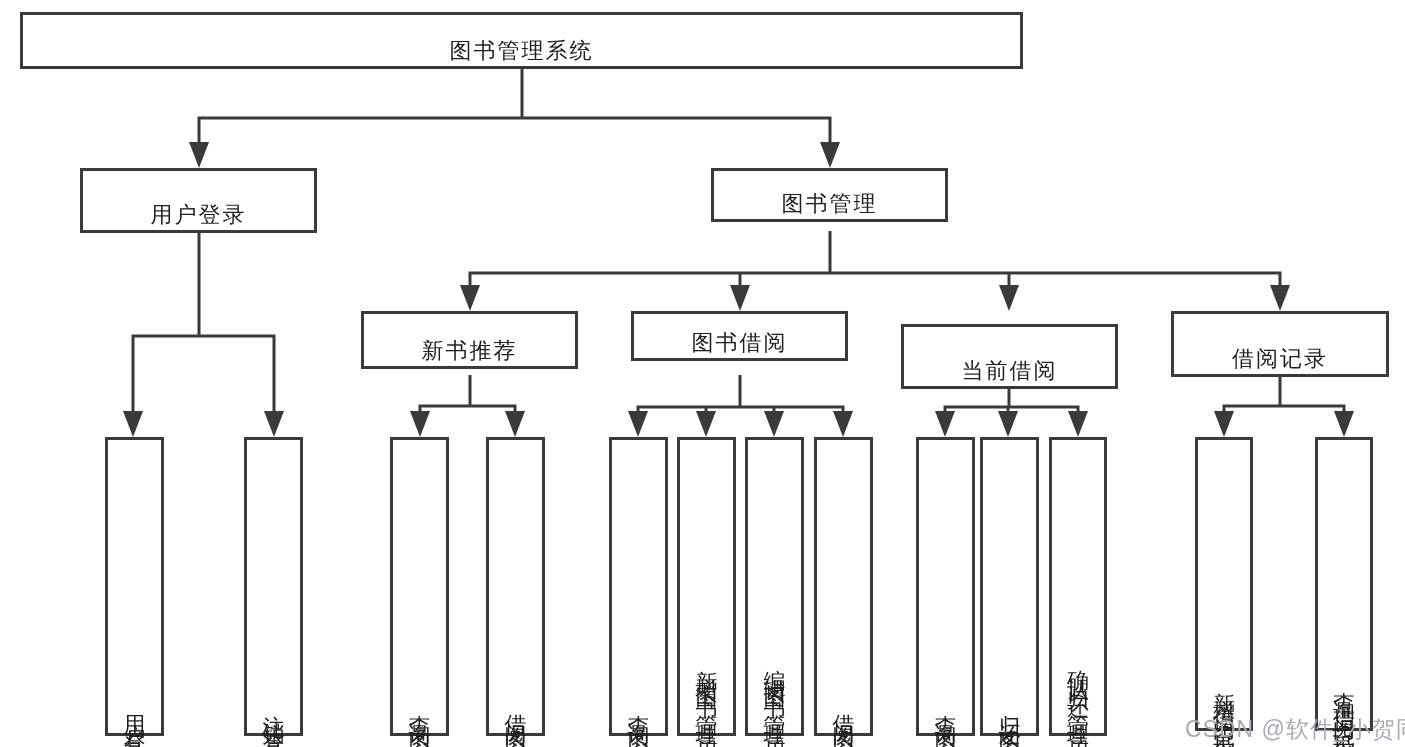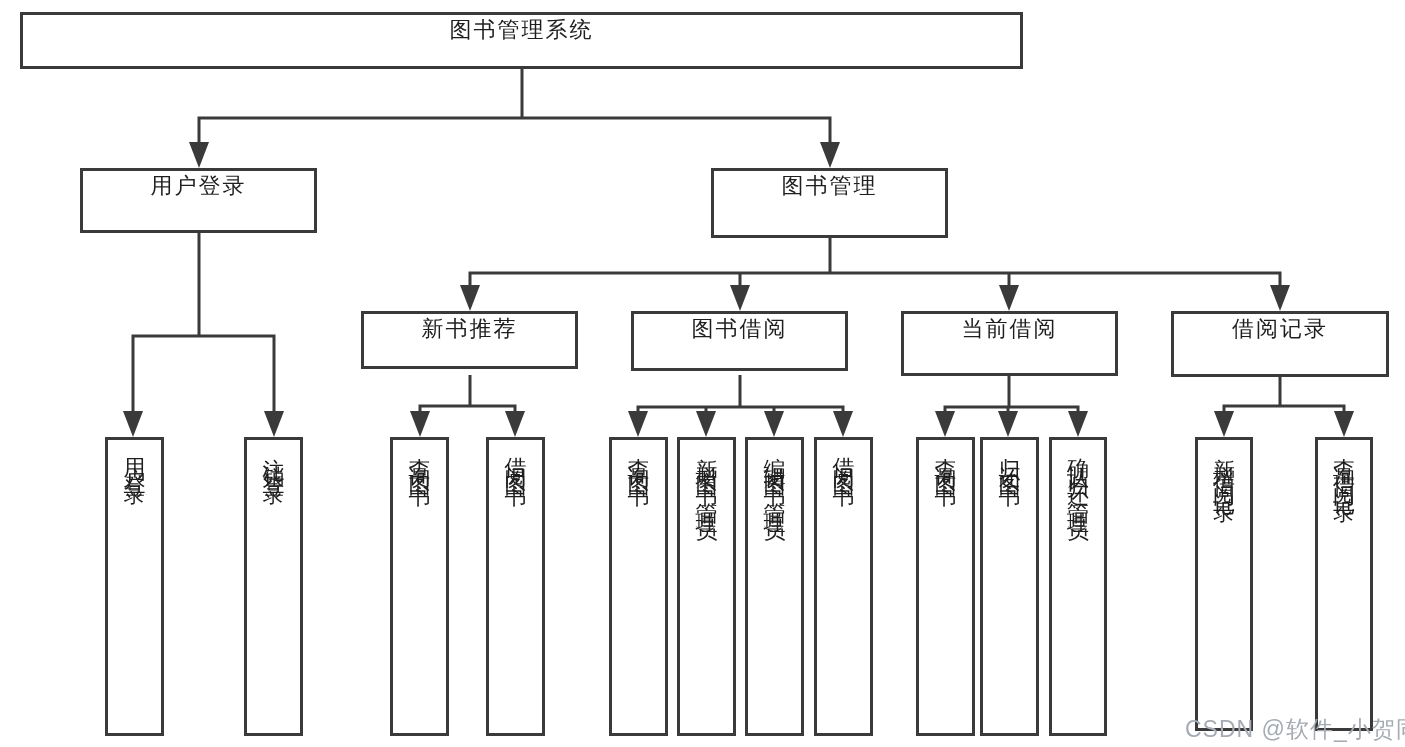--- a/index.html
+++ b/index.html
@@ -11,44 +11,44 @@
     background: #ffffff;
     overflow: hidden;
   }
   .connectors { position: absolute; left: 0; top: 0; }
   .box {
     position: absolute;
     box-sizing: border-box;
     background: #ffffff;
     border: 3px solid #3a3a3a;
     display: flex;
-    align-items: flex-start;
+    align-items: flex-end;
     justify-content: center;
     color: #1e1e1e;
   }
   .box.h .label {
     font-size: 22px;
     letter-spacing: 2px;
     white-space: nowrap;
   }
   .box.v .label {
     writing-mode: vertical-rl;
     font-size: 22px;
     letter-spacing: 9px;
     line-height: 1;
   }
   
   .n-root  { left: 20px;  top: 12px;  width: 1003px; height: 57px; }
   
   .n-login { left: 80px;  top: 168px; width: 237px;  height: 65px; }
-  .n-mgmt  { left: 711px; top: 168px; width: 237px;  height: 70px; }
+  .n-mgmt  { left: 711px; top: 168px; width: 237px;  height: 54px; }
   
   .n-newbook { left: 361px;  top: 311px; width: 217px; height: 58px; }
-  .n-borrow  { left: 631px;  top: 311px; width: 217px; height: 60px; }
-  .n-current { left: 901px;  top: 311px; width: 217px; height: 65px; }
+  .n-borrow  { left: 631px;  top: 311px; width: 217px; height: 50px; }
+  .n-current { left: 901px;  top: 324px; width: 217px; height: 65px; }
   .n-record  { left: 1171px; top: 311px; width: 218px; height: 66px; }
   
   .lf1  { left: 105px;  top: 437px; width: 59px; height: 299px; }
   .lf2  { left: 244px;  top: 437px; width: 59px; height: 299px; }
   .lf3  { left: 390px;  top: 437px; width: 59px; height: 299px; }
   .lf4  { left: 486px;  top: 437px; width: 59px; height: 299px; }
   .lf5  { left: 609px;  top: 437px; width: 59px; height: 299px; }
   .lf6  { left: 677px;  top: 437px; width: 59px; height: 299px; }
   .lf7  { left: 745px;  top: 437px; width: 59px; height: 299px; }
   .lf8  { left: 814px;  top: 437px; width: 59px; height: 299px; }

